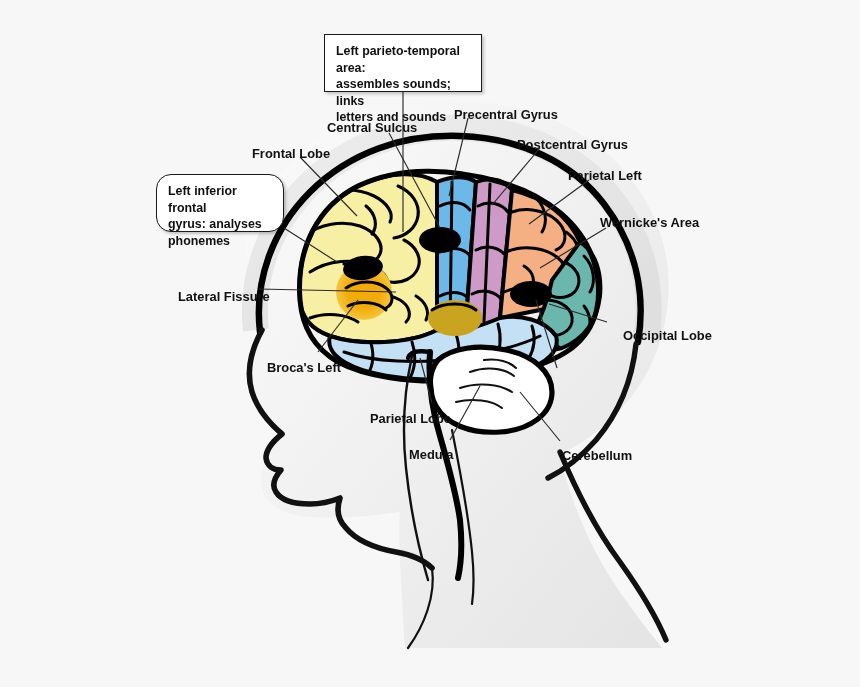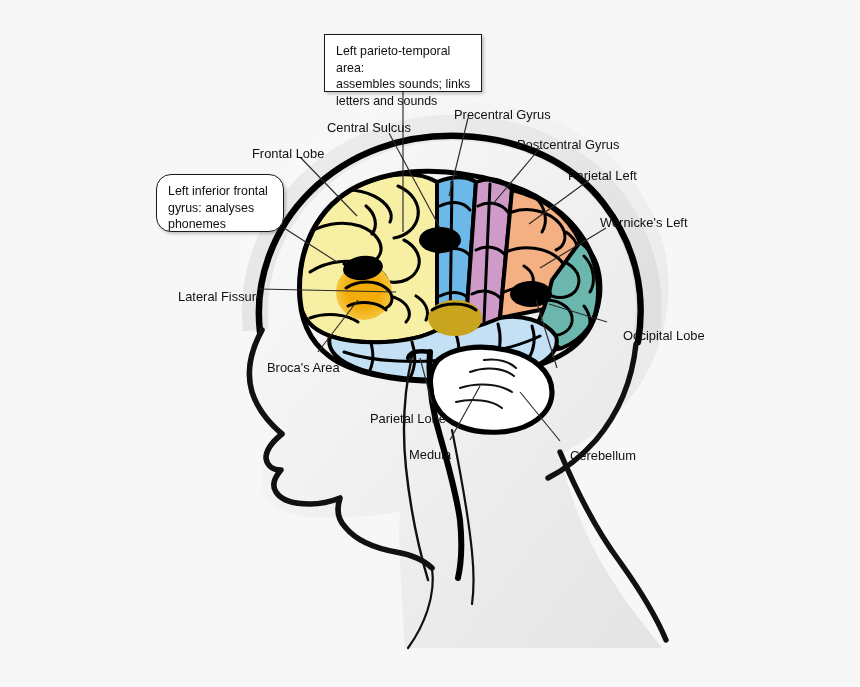--- a/index.html
+++ b/index.html
@@ -12,20 +12,21 @@
     height: 687px;
     position: relative;
     overflow: hidden;
     font-family: "Liberation Sans", sans-serif;
   }
   #diagram-root {
     position: absolute;
     inset: 0;
     width: 860px;
     height: 485px;
+    font-weight: bold;
   }
   svg.figure {
     position: absolute;
     left: 0;
     top: 0;
     width: 860px;
     height: 687px;
     display: block;
   }
   .callout {
@@ -291,22 +292,22 @@
 
   <div class="callout" style="left:156px; top:174px; width:128px; height:58px;border-radius:15px;">Left inferior frontal
 gyrus: analyses
 phonemes</div>
 
 
   <div class="anno" style="left:327px; top:120px;">Central Sulcus</div>
   <div class="anno" style="left:454px; top:107px;">Precentral Gyrus</div>
   <div class="anno" style="left:517px; top:137px;">Postcentral Gyrus</div>
   <div class="anno" style="left:568px; top:168px;">Parietal Left</div>
-  <div class="anno" style="left:600px; top:215px;">Wernicke's Left</div>
+  <div class="anno" style="left:600px; top:215px;">Wernicke's Area</div>
   <div class="anno" style="left:623px; top:328px;">Occipital Lobe</div>
   <div class="anno" style="left:252px; top:146px;">Frontal Lobe</div>
   <div class="anno" style="left:178px; top:289px;">Lateral Fissure</div>
-  <div class="anno" style="left:267px; top:360px;">Broca's Area</div>
+  <div class="anno" style="left:267px; top:360px;">Broca's Left</div>
   <div class="anno" style="left:370px; top:411px;">Parietal Lobe</div>
   <div class="anno" style="left:409px; top:447px;">Medula</div>
-  <div class="anno" style="left:562px; top:448px;margin-left:8px;">Cerebellum</div>
+  <div class="anno" style="left:562px; top:448px;">Cerebellum</div>
 
 </div>
 
 </body></html>

